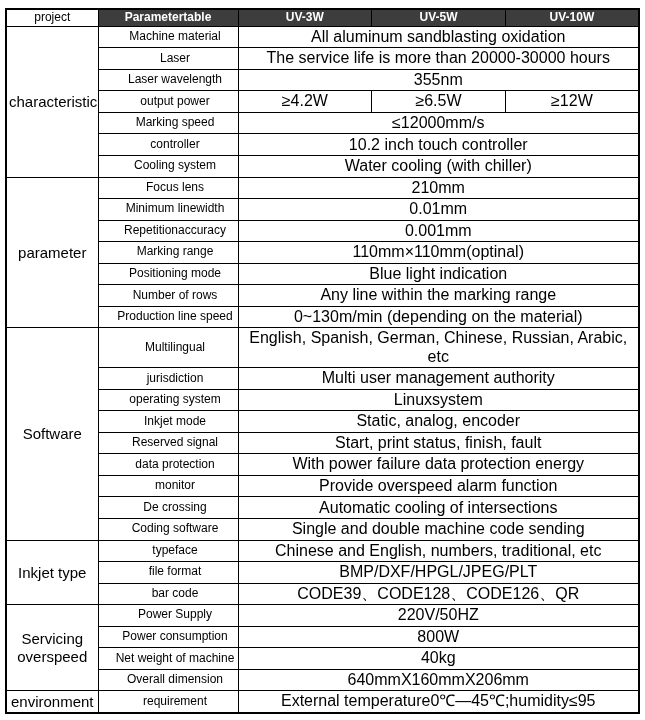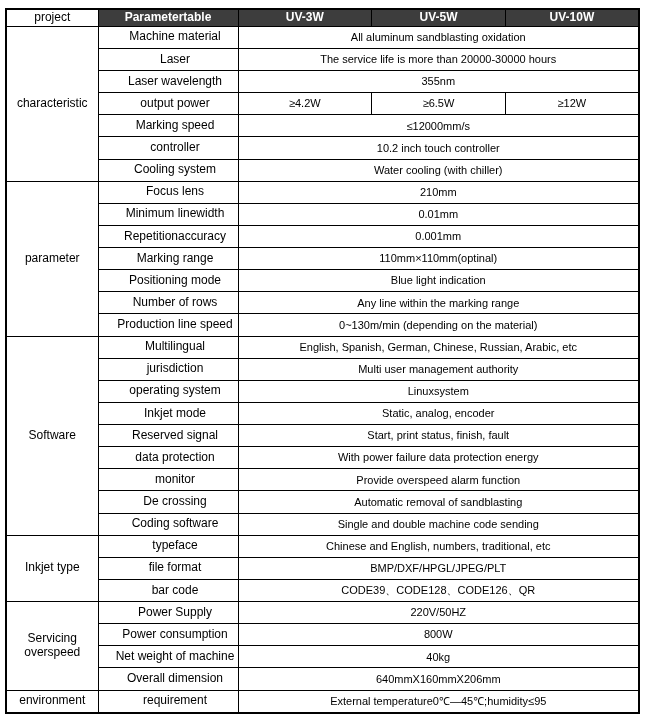--- a/index.html
+++ b/index.html
@@ -25,23 +25,23 @@
     text-align:center;vertical-align:middle;
     padding:1px 2px;overflow:hidden;background:var(--cell-bg);
   }
   thead th{
     background:var(--header-bg);color:var(--header-text);
     font-weight:600;
   }
   thead th.project-th{
     background:var(--cell-bg);color:var(--text);font-weight:400;
   }
-  td.group-cell{font-size:12px;margin-top:24px;}
+  td.group-cell{font-size:15px;margin-top:24px;}
   td.param-cell{font-size:12px;padding-left:16px;}
-  td.value-cell{font-size:11px;text-align:center;}
+  td.value-cell{font-size:16px;text-align:center;}
 </style>
 </head>
 <body>
 
 <div class="wrap">
   <table>
     <colgroup>
       <col style="width:92px">
       <col style="width:140px">
       <col>
@@ -142,21 +142,21 @@
         <tr>
           <td class="param-cell">data protection</td>
           <td colspan="3" class="value-cell">With power failure data protection energy</td>
         </tr>
         <tr>
           <td class="param-cell">monitor</td>
           <td colspan="3" class="value-cell">Provide overspeed alarm function</td>
         </tr>
         <tr>
           <td class="param-cell">De crossing</td>
-          <td colspan="3" class="value-cell">Automatic removal of sandblasting</td>
+          <td colspan="3" class="value-cell">Automatic cooling of intersections</td>
         </tr>
         <tr>
           <td class="param-cell">Coding software</td>
           <td colspan="3" class="value-cell">Single and double machine code sending</td>
         </tr>
         <tr>
           <td rowspan="3" class="group-cell">Inkjet type</td>
           <td class="param-cell">typeface</td>
           <td colspan="3" class="value-cell">Chinese and English, numbers, traditional, etc</td>
         </tr>

